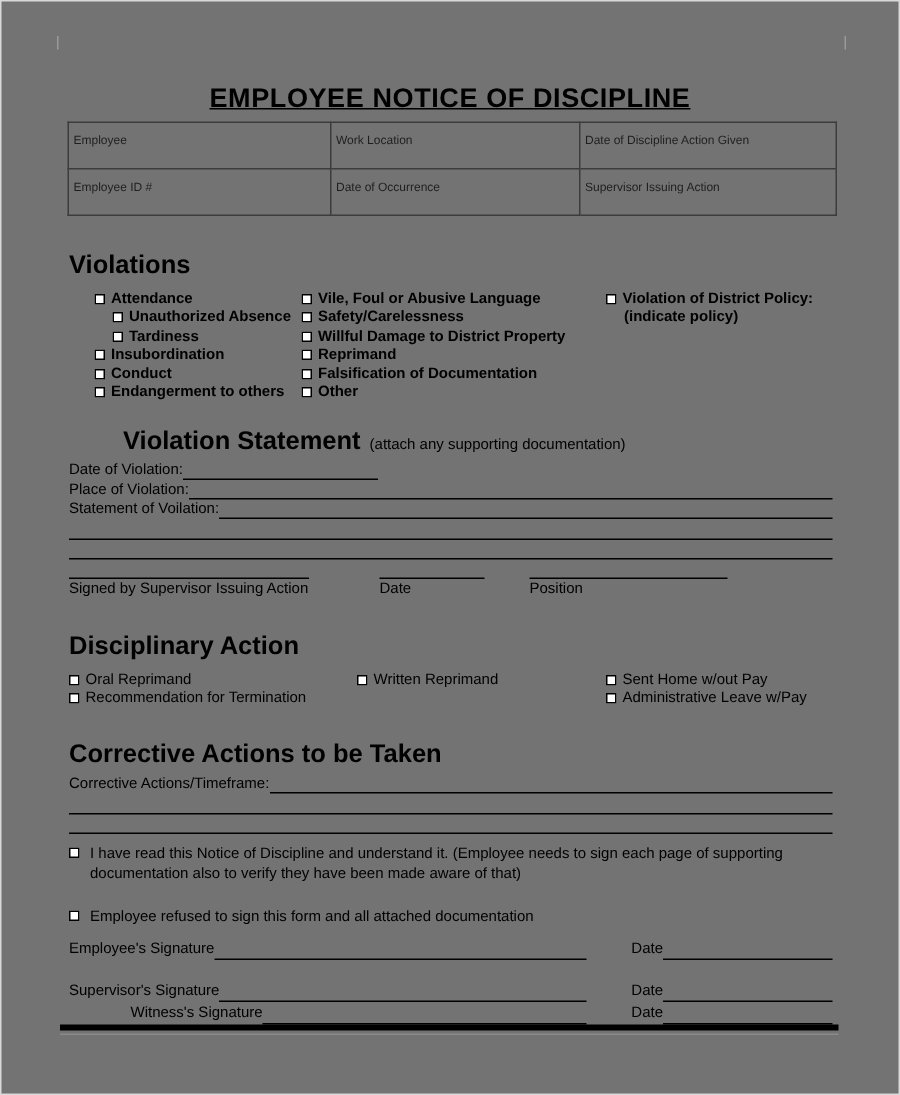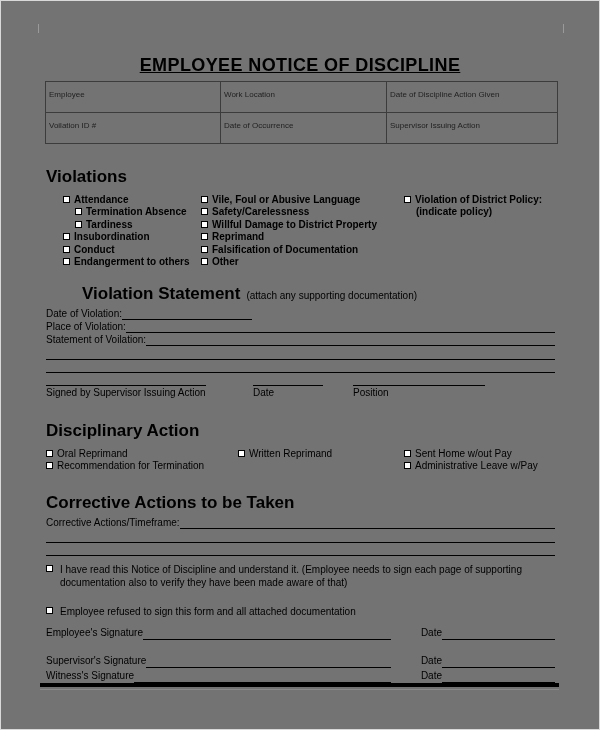--- a/index.html
+++ b/index.html
@@ -58,38 +58,38 @@
         <col style="width:166px">
         <col style="width:171px">
       </colgroup>
     <tbody>
       <tr>
         <td><span class="tlabel">Employee</span></td>
         <td><span class="tlabel">Work Location</span></td>
         <td><span class="tlabel">Date of Discipline Action Given</span></td>
       </tr>
       <tr>
-        <td><span class="tlabel">Voilation ID #</span></td>
+        <td><span class="tlabel">Employee ID #</span></td>
         <td><span class="tlabel">Date of Occurrence</span></td>
         <td><span class="tlabel">Supervisor Issuing Action</span></td>
       </tr>
     </tbody>
   </table>
 
   <div class="sec" style="top:166px;">
     <div class="h2">Violations</div>
     <div class="cbgrid" style="height:80px;">
       <div class="cbcol" style="left:17px;">
         <div class="cbitem bold">
             <span class="cb"></span>
             <span>Attendance</span>
           </div>
         <div class="cbitem bold indent">
             <span class="cb"></span>
-            <span>Termination Absence</span>
+            <span>Unauthorized Absence</span>
           </div>
         <div class="cbitem bold indent">
             <span class="cb"></span>
             <span>Tardiness</span>
           </div>
         <div class="cbitem bold">
             <span class="cb"></span>
             <span>Insubordination</span>
           </div>
         <div class="cbitem bold">
@@ -229,21 +229,21 @@
       <span class="fline grow" style="margin-right:30px;"></span>
       <span class="flbl">Date</span>
       <span class="fline" style="width:113px;"></span>
     </div>
     <div class="sigrow" style="top:30px;">
       <span class="flbl">Supervisor's Signature</span>
       <span class="fline grow" style="margin-right:30px;"></span>
       <span class="flbl">Date</span>
       <span class="fline" style="width:113px;"></span>
     </div>
-    <div class="sigrow" style="top:45px;">
+    <div class="sigrow" style="top:45px;margin-left:41px;">
       <span class="flbl">Witness's Signature</span>
       <span class="fline grow" style="margin-right:30px;"></span>
       <span class="flbl">Date</span>
       <span class="fline" style="width:113px;"></span>
     </div>
   </div>
 
   <div class="bottom-bar"></div>
 </div>
 

